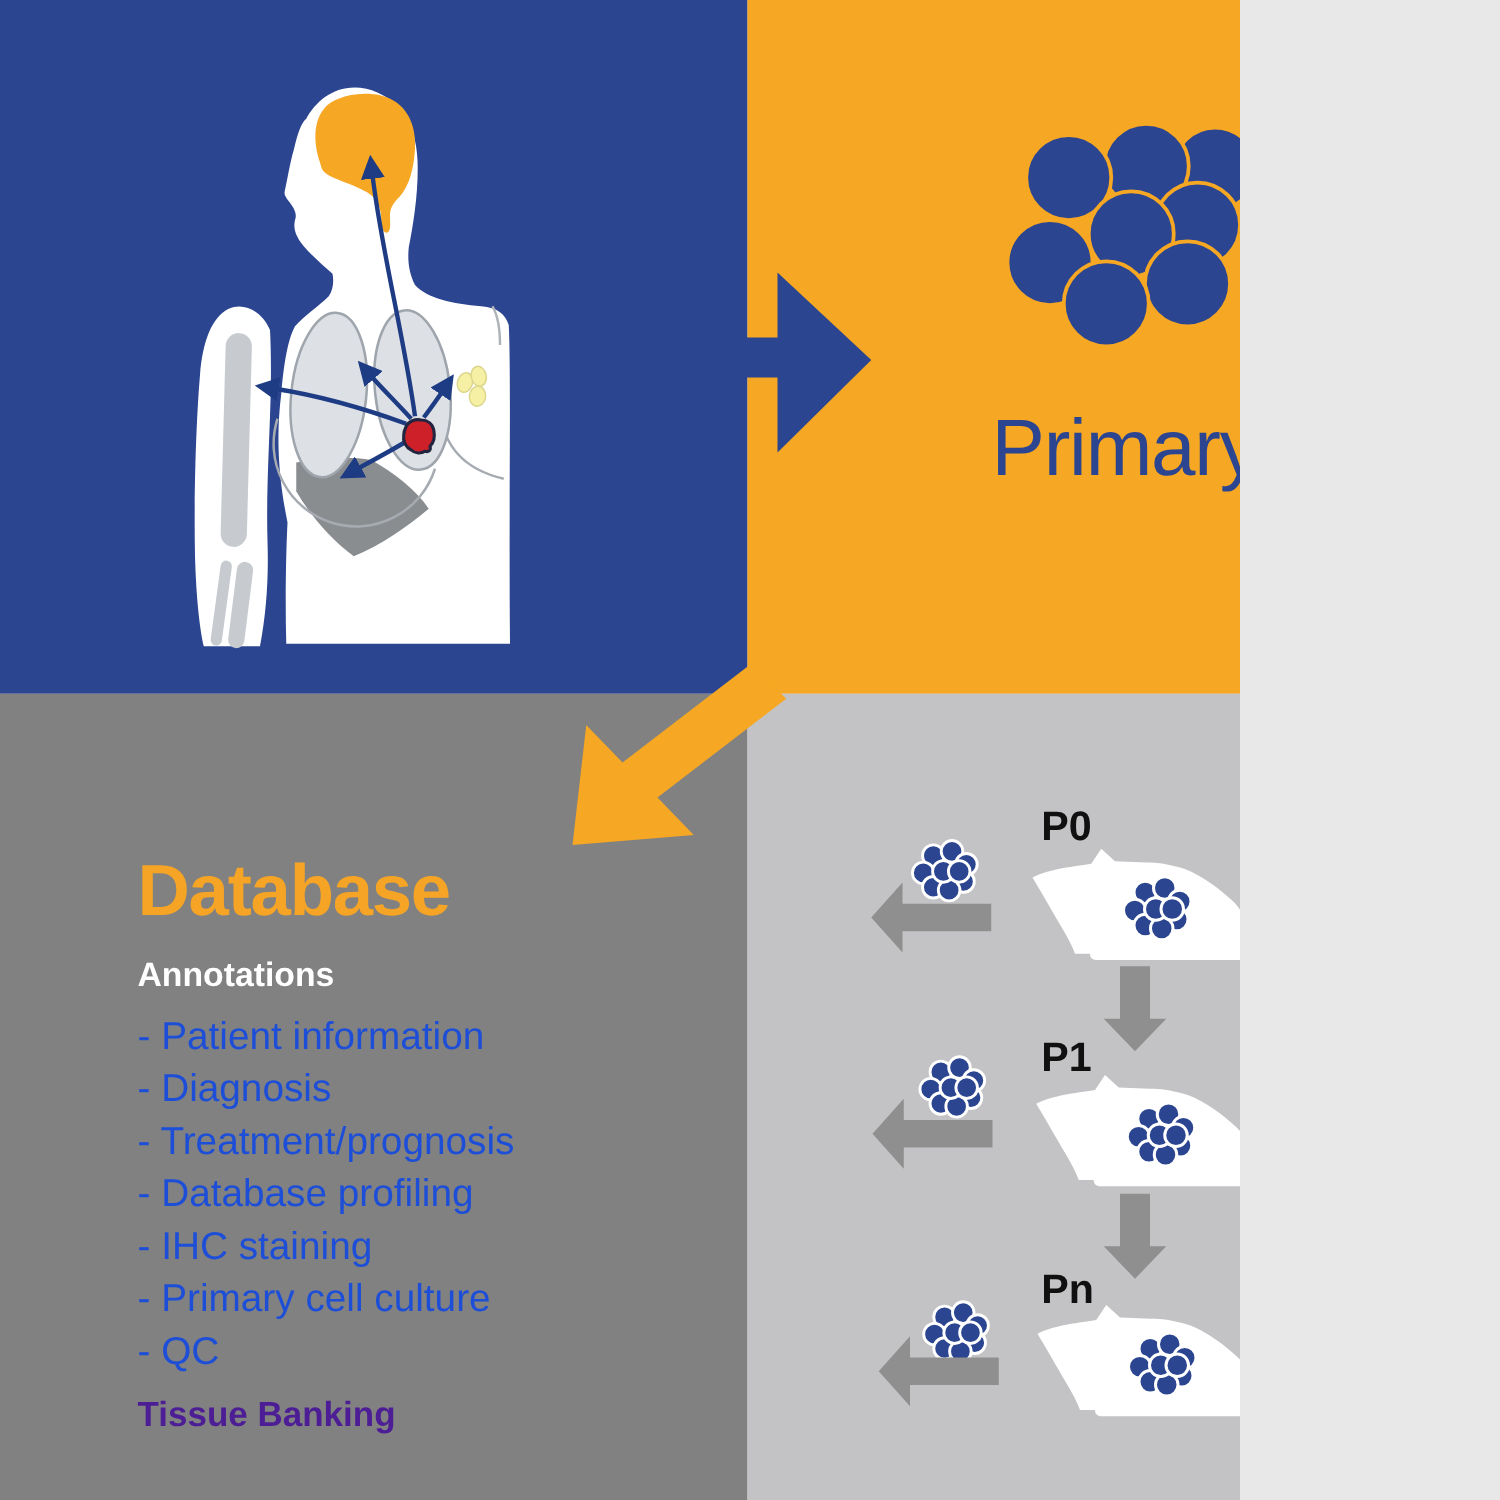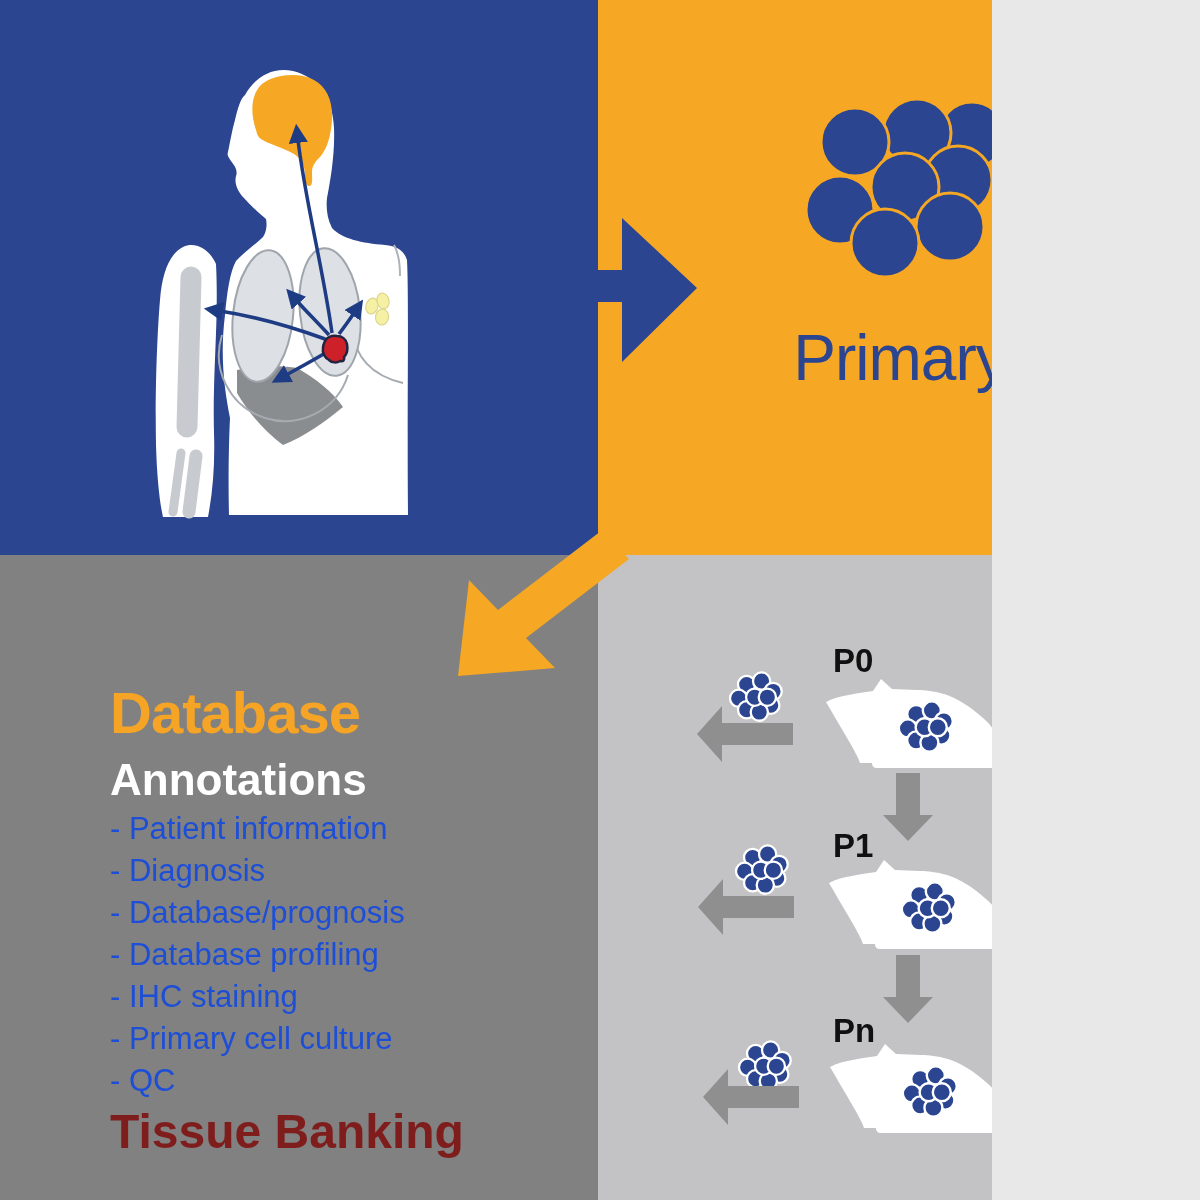--- a/index.html
+++ b/index.html
@@ -13,24 +13,24 @@
   .q-database{left:0;top:555px;width:598px;height:645px;background:#818181;}
   .q-passage{left:598px;top:555px;width:602px;height:645px;background:#C3C3C5;}
   svg.overlay{position:absolute;left:0;top:0;width:1200px;height:1200px;pointer-events:none;}
 
   .pt-label{
     position:absolute;left:600px;top:318px;width:600px;text-align:center;
     color:#2B4590;font-size:64px;line-height:80px;letter-spacing:-1px;font-weight:400;
   }
   .db-block{position:absolute;left:110px;top:636px;width:480px;color:#fff;}
   .db-title{font-size:58px;line-height:62px;font-weight:700;color:#F5A425;letter-spacing:-1px;margin-top:46px;}
-  .db-sub{font-size:44px;line-height:44px;font-weight:700;margin-top:14px;color:#ffffff;}
+  .db-sub{font-size:27px;line-height:44px;font-weight:700;margin-top:14px;color:#ffffff;}
   .db-list{margin-top:6px;}
   .db-item{font-size:31px;line-height:42px;font-weight:400;color:#1d4ed8;}
-  .db-footer{font-size:48px;line-height:44px;font-weight:700;margin-top:8px;color:#7f1d1d;}
+  .db-footer{font-size:28px;line-height:44px;font-weight:700;margin-top:8px;color:#4c1d95;}
   .p-label{
     position:absolute;color:#101010;font-size:33px;font-weight:700;line-height:36px;
   }
   .p0{left:833px;top:643px;}
   .p1{left:833px;top:828px;}
   .pn{left:833px;top:1013px;}
 </style>
 </head>
 <body>
 
@@ -212,21 +212,21 @@
   <div class="pt-label">
     <div>Primary</div>
   </div>
 
   <div class="db-block">
     <div class="db-title">Database</div>
     <div class="db-sub">Annotations</div>
     <div class="db-list">
       <div class="db-item">- Patient information</div>
       <div class="db-item">- Diagnosis</div>
-      <div class="db-item">- Database/prognosis</div>
+      <div class="db-item">- Treatment/prognosis</div>
       <div class="db-item">- Database profiling</div>
       <div class="db-item">- IHC staining</div>
       <div class="db-item">- Primary cell culture</div>
       <div class="db-item">- QC</div>
     </div>
     <div class="db-footer">Tissue Banking</div>
   </div>
 
   <div class="p-label p0">P0</div>
   <div class="p-label p1">P1</div>

